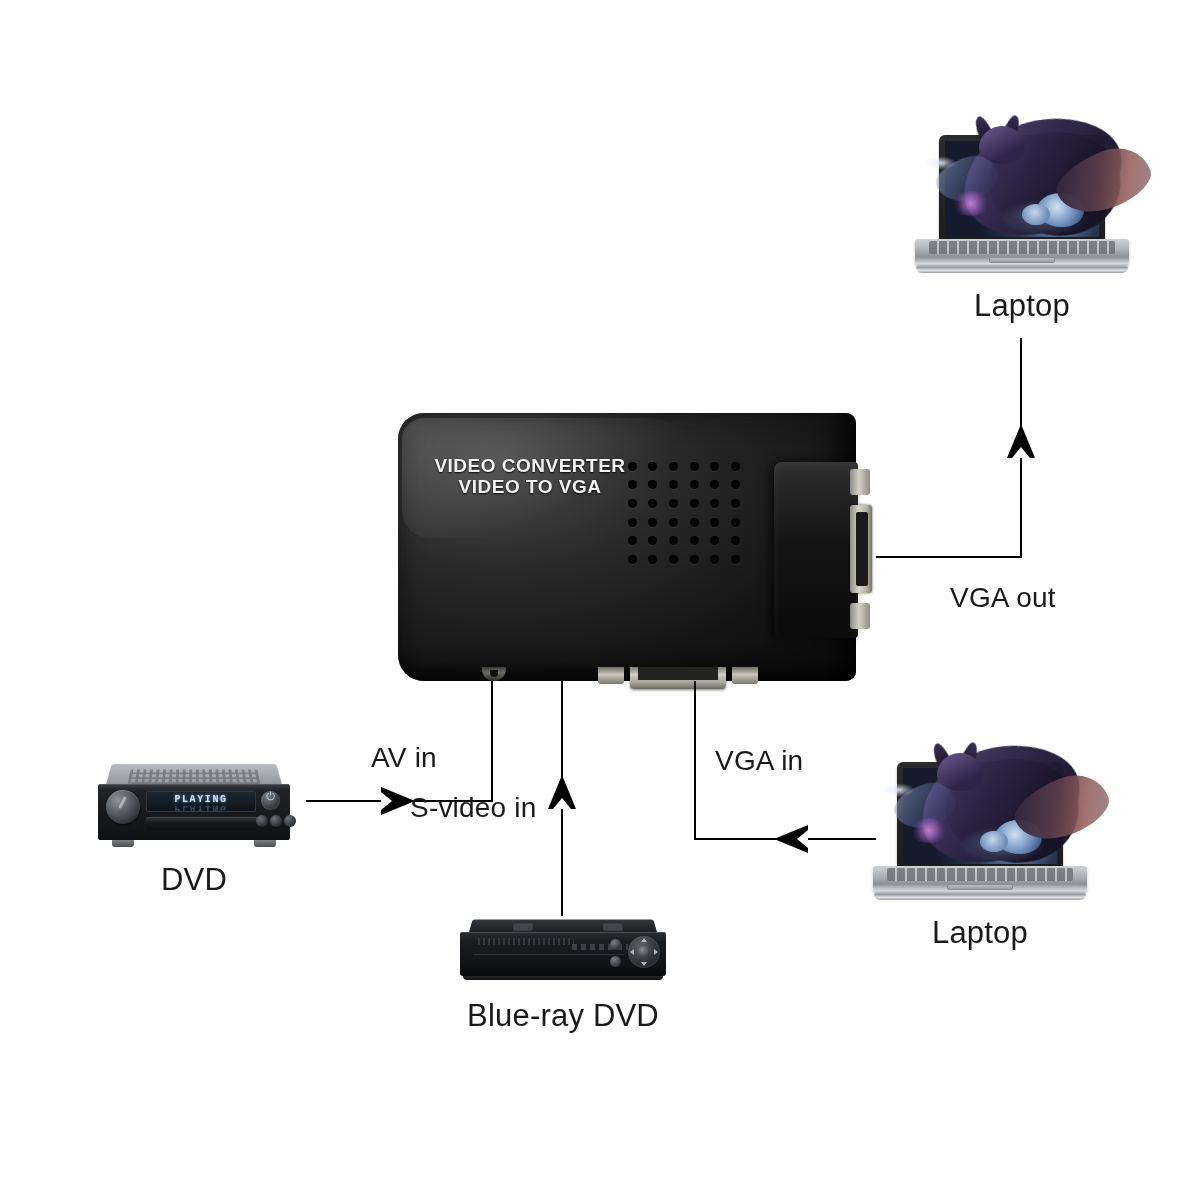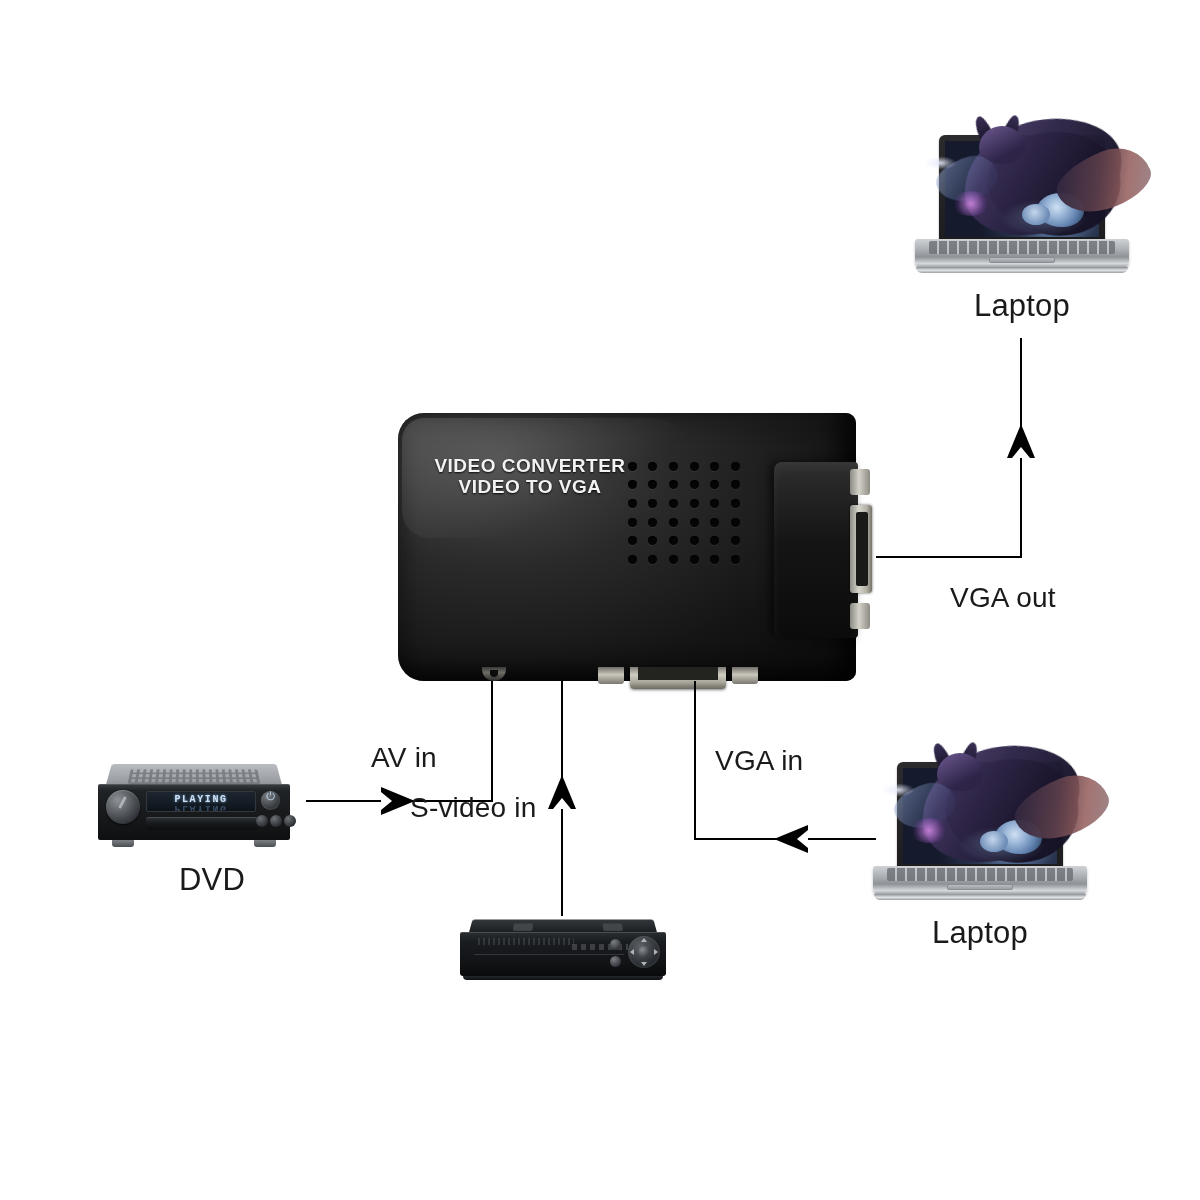--- a/index.html
+++ b/index.html
@@ -724,21 +724,21 @@
       </div>
       <div class="dvd-tray"></div>
       <div class="dvd-power"></div>
       <div class="dvd-btn" id="dvd-b1"></div>
       <div class="dvd-btn" id="dvd-b2"></div>
       <div class="dvd-btn" id="dvd-b3"></div>
     </div>
     <div class="dvd-footp" id="dvd-f1"></div>
     <div class="dvd-footp" id="dvd-f2"></div>
   </div>
-  <div class="dev-label" style="left:116px; top:862px; width:192px;">DVD</div>
+  <div class="dev-label" style="left:98px; top:862px; width:192px;">DVD</div>
 
   <div id="bluray">
     <div class="br-top">
       <div class="br-vent" id="br-v1"></div>
       <div class="br-vent" id="br-v2"></div>
     </div>
     <div class="br-face">
       <div class="br-mesh"></div>
       <div class="br-slot"></div>
       <div class="br-microtxt"></div>
@@ -747,20 +747,21 @@
       <div class="br-dpad">
         <div class="br-dpad-t" id="brd-up"></div>
         <div class="br-dpad-t" id="brd-dn"></div>
         <div class="br-dpad-s" id="brd-lf"></div>
         <div class="br-dpad-s" id="brd-rt"></div>
         <div class="br-dpad-c"></div>
       </div>
     </div>
     <div class="br-foot"></div>
   </div>
+  <div class="dev-label" style="left:450px; top:998px; width:226px;">Blue-ray DVD</div>
 
   <div class="laptop" id="laptop-bottom" style="left:873px; top:762px;">
     <div class="lp-lid">
       <div class="lp-screen">
         <div class="art art-hairflow"></div>
         <div class="art art-hair2"></div>
         <div class="art art-horn-l"></div>
         <div class="art art-horn-r"></div>
         <div class="art art-head"></div>
         <div class="art art-wing"></div>

